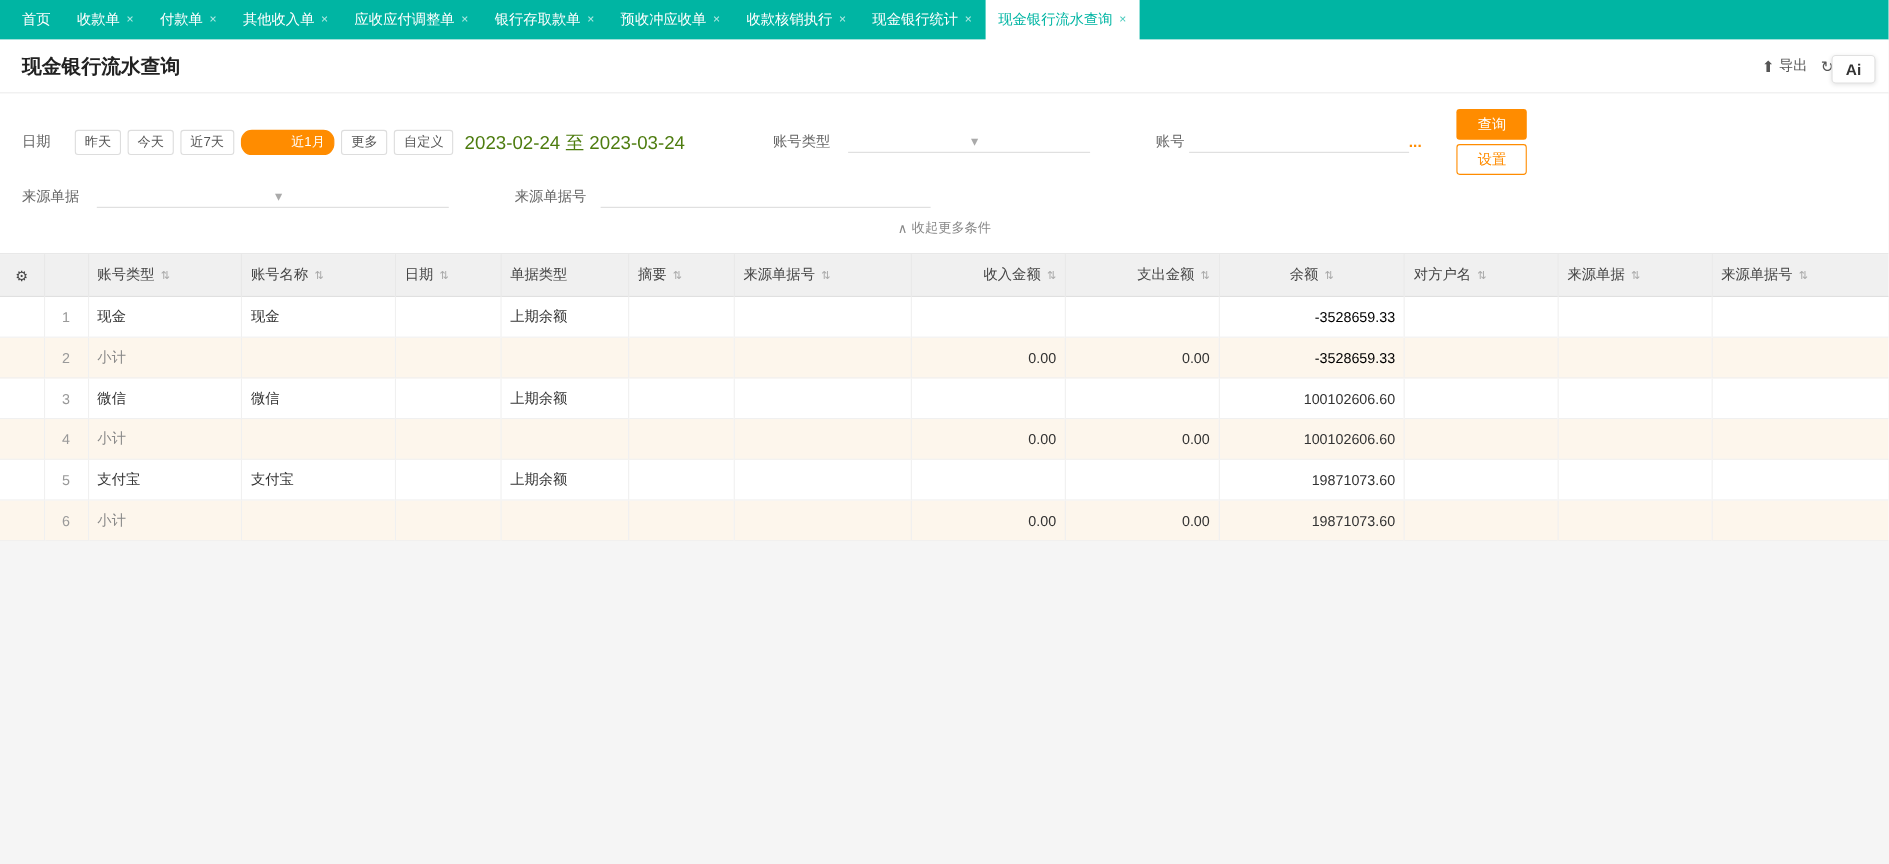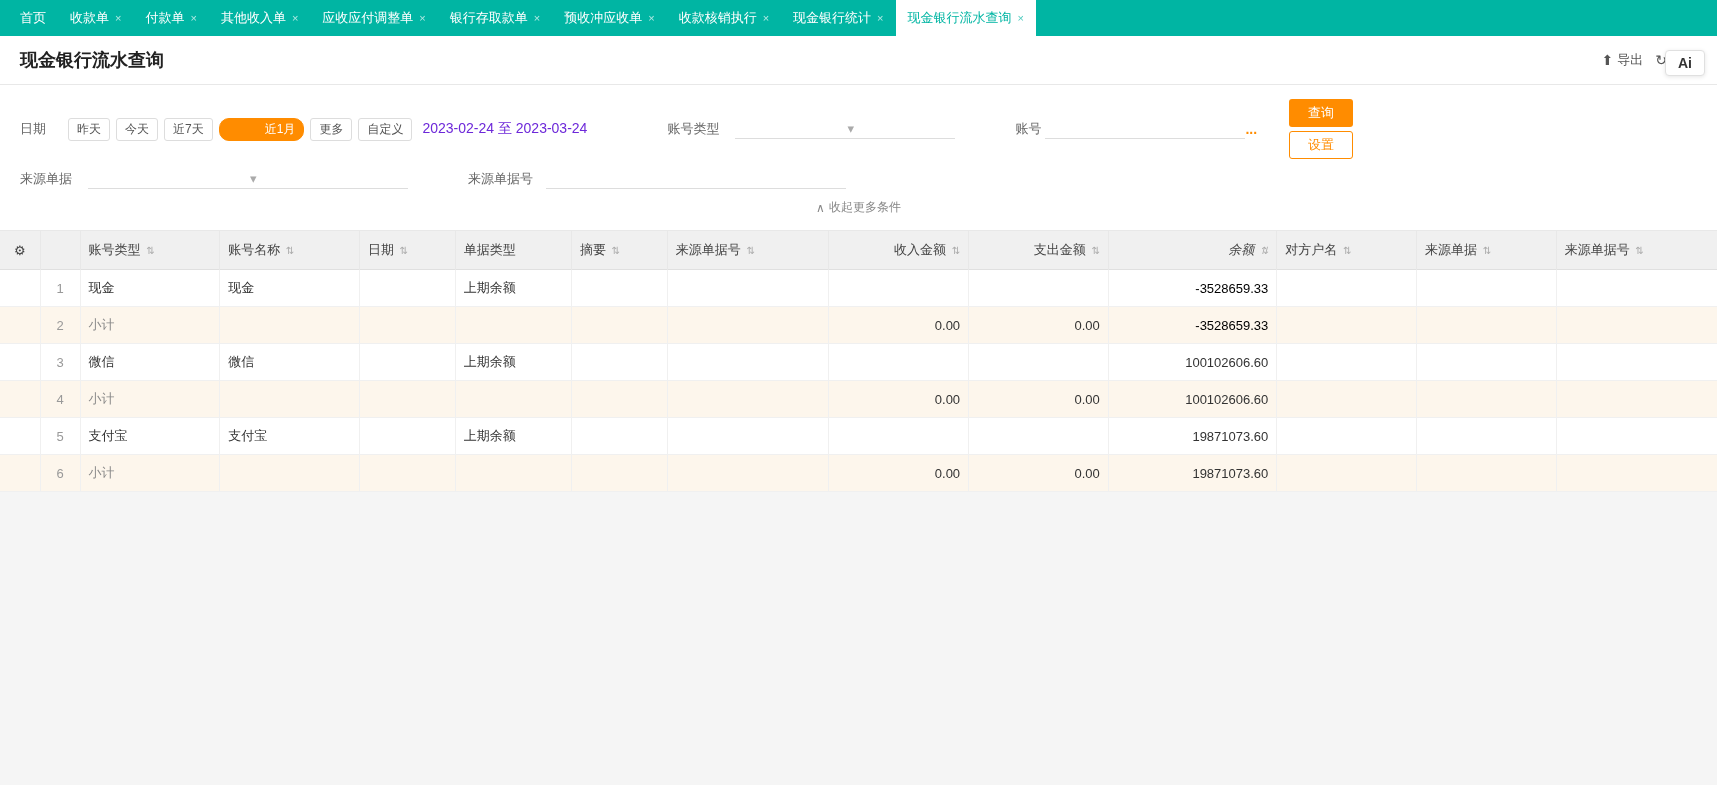--- a/index.html
+++ b/index.html
@@ -97,22 +97,22 @@
       background: #fff;
     }
     .date-btn.active {
       background: #ff8c00;
       color: #fff;
       border-color: #ff8c00;
       border-radius: 10px;
       padding-left: 45px;
     }
     .date-range {
-      font-size: 14px;
-      color: #6d28d9;
+      font-size: 17px;
+      color: #4d7c0f;
       margin-left: 4px;
     }
     .filter-select {
       display: flex;
       align-items: center;
       border-bottom: 1px solid #ddd;
       padding: 2px 4px;
       min-width: 160px;
       cursor: pointer;
       gap: 4px;
@@ -355,21 +355,21 @@
           <span class="sort-icon">⇅</span>
         </th>
         <th style="text-align:right;">
           <span>收入金额</span>
           <span class="sort-icon">⇅</span>
         </th>
         <th style="text-align:right;">
           <span>支出金额</span>
           <span class="sort-icon">⇅</span>
         </th>
-        <th style="text-align:right;font-style:italic;">
+        <th style="text-align:center;">
           <span>余额</span>
           <span class="sort-icon">⇅</span>
         </th>
         <th>
           <span>对方户名</span>
           <span class="sort-icon">⇅</span>
         </th>
         <th>
           <span>来源单据</span>
           <span class="sort-icon">⇅</span>

